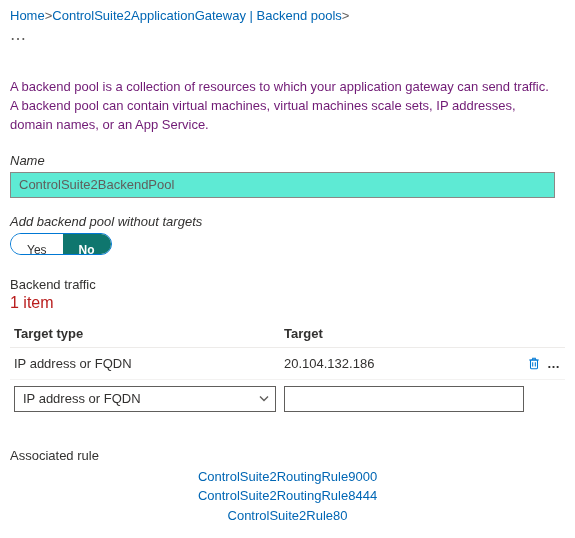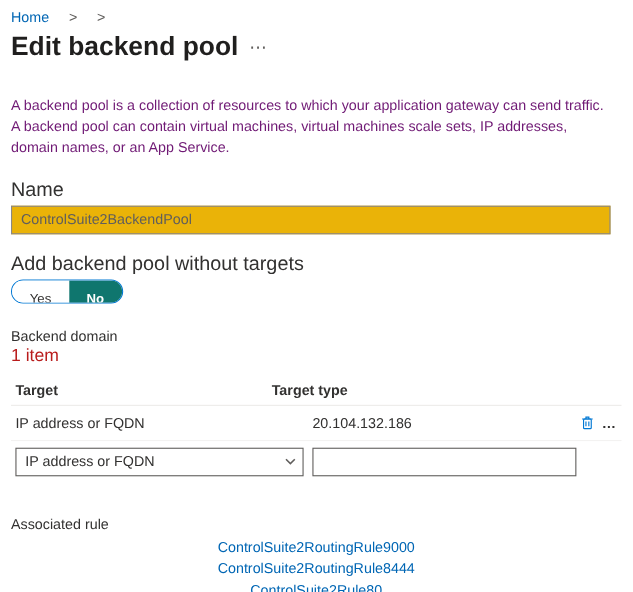--- a/index.html
+++ b/index.html
@@ -7,37 +7,37 @@
       font-family: "Segoe UI", Arial, sans-serif;
       font-size: 13px;
       color: #323130;
       background: #fff;
       width: 575px;
       padding: 8px 10px;
     }
     .breadcrumb {
       display: flex;
       align-items: center;
-      gap: 18px;
+      gap: 0;
       font-size: 13px;
       margin-bottom: 6px;
     }
     .breadcrumb a { color: #0066b4; text-decoration: none; cursor: pointer; }
     .breadcrumb .sep { color: #605e5c; }
     .title-row { display: flex; align-items: center; gap: 10px; margin-bottom: 30px; }
     h1 { font-size: 24px; font-weight: 600; color: #201f1e; }
     .more-dots { color: #605e5c; font-size: 16px; cursor: pointer; }
     .desc { font-size: 13px; color: #701a75; line-height: 1.45; margin-bottom: 18px; max-width: 545px; }
-    .field-label { font-size: 18px; color: #323130; margin-bottom: 4px; display: block; }
+    .field-label { font-size: 13px; color: #323130; margin-bottom: 4px; display: block; font-style: italic; }
     .text-input {
       width: 100%;
       max-width: 545px;
       height: 26px;
       border: 1px solid #8a8886;
-      background: #eab308;
+      background: #5eead4;
       color: #605e5c;
       padding: 0 8px;
       font-size: 13px;
       margin-bottom: 16px;
     }
     .toggle-wrap { margin-bottom: 20px; }
     .toggle {
       display: inline-flex;
       border: 1px solid #0078d4;
       border-radius: 12px;
@@ -99,48 +99,48 @@
     .rule-link { display: block; color: #0066b4; text-decoration: none; font-size: 13px; line-height: 1.5; cursor: pointer; text-align: center; }
   </style>
 </head>
 <body>
 
 
 
 <nav class="breadcrumb">
   <a>Home</a>
   <span class="sep">&gt;</span>
+  <a>ControlSuite2ApplicationGateway | Backend pools</a>
   <span class="sep">&gt;</span>
 </nav>
 
 <div class="title-row">
-  <h1>Edit backend pool</h1>
   <span class="more-dots">⋯</span>
 </div>
 
 <p class="desc">A backend pool is a collection of resources to which your application gateway can send traffic. A backend pool can contain virtual machines, virtual machines scale sets, IP addresses, domain names, or an App Service.</p>
 
 <label class="field-label">Name</label>
 <input class="text-input" type="text" readonly="" value="ControlSuite2BackendPool" style="">
 
 <div class="toggle-wrap">
   <label class="field-label">Add backend pool without targets</label>
   <div class="toggle">
     <span class="opt-off">Yes</span>
     <span class="opt-on">No</span>
   </div>
 </div>
 
-<div class="section-head">Backend domain</div>
+<div class="section-head">Backend traffic</div>
 <div class="item-count">1 item</div>
 
 <div class="targets-table">
   <div class="thead">
+    <div class="col col-type">Target type</div>
     <div class="col col-target">Target</div>
-    <div class="col col-type">Target type</div>
     <div class="col col-actions"></div>
   </div>
 
   <div class="trow">
     <div class="cell col-type">IP address or FQDN</div>
     <div class="cell col-target">20.104.132.186</div>
     <div class="cell col-actions row-actions">
       <span class="icon-btn">
         <svg width="14" height="14" viewBox="0 0 16 16" fill="none" stroke="#0078d4" stroke-width="1.2">
           <rect x="4" y="4.5" width="8" height="10" rx="1"></rect>

